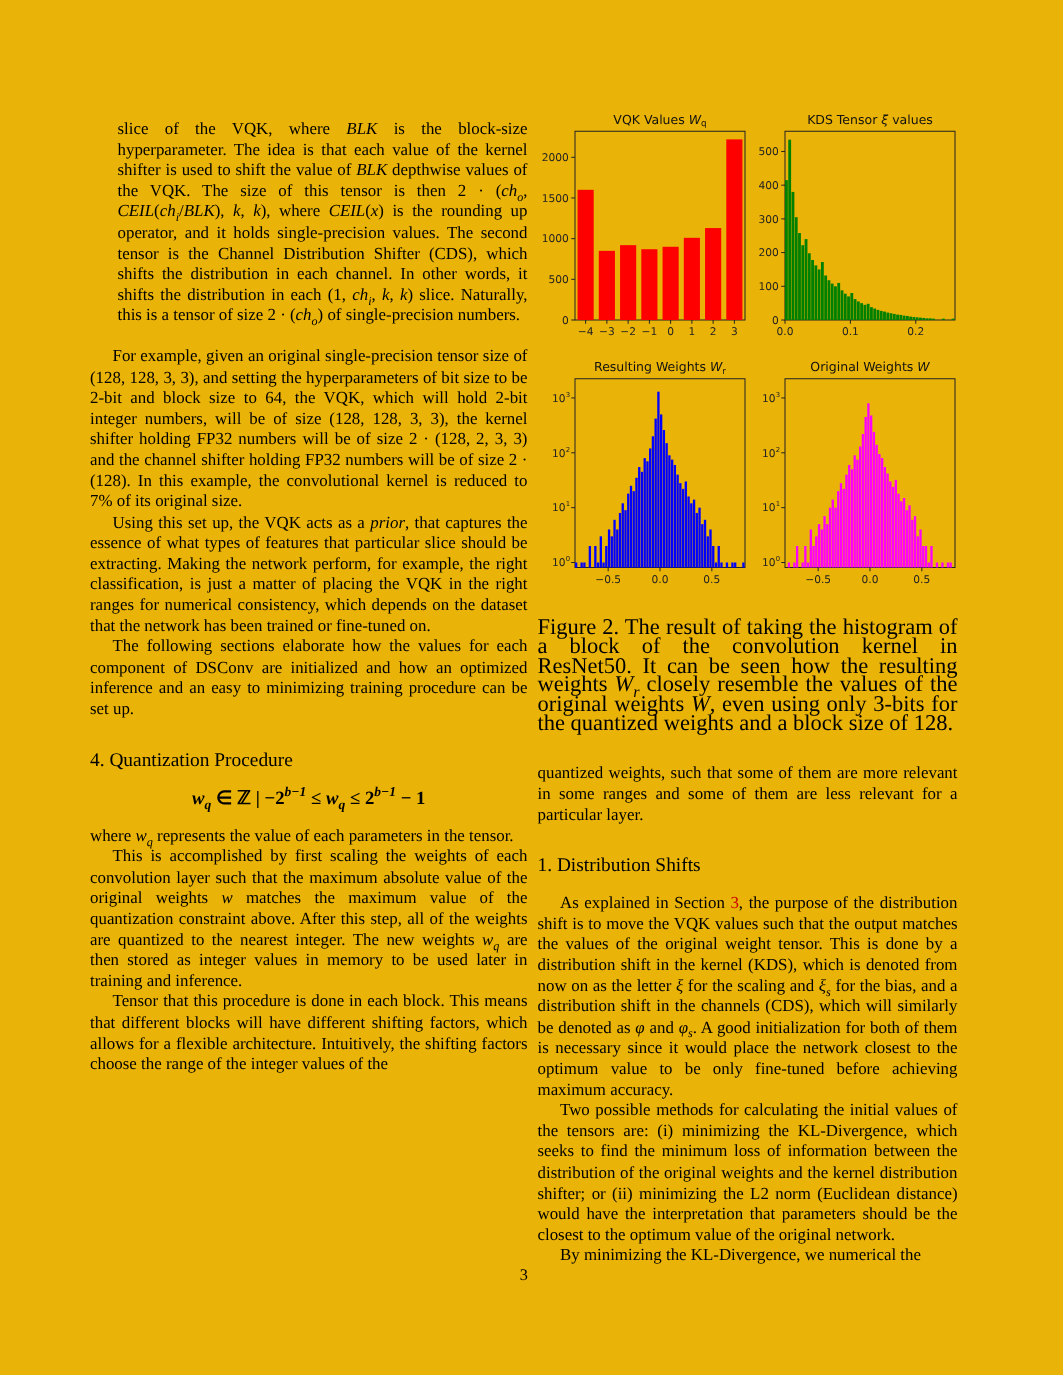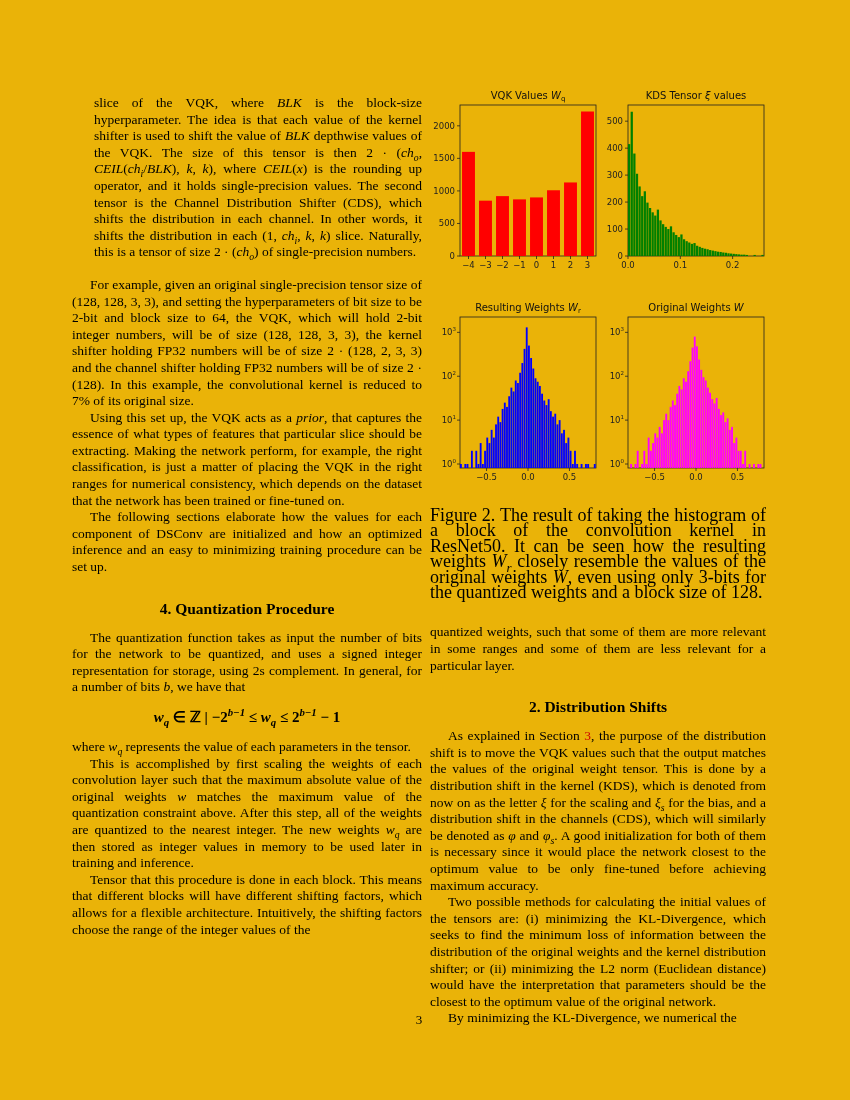--- a/index.html
+++ b/index.html
@@ -5,42 +5,41 @@
   html,body{margin:0;padding:0;background:#ffffff;}
   .page{position:relative;width:850px;height:1100px;background:#eab308;overflow:hidden;
         font-family:"Liberation Serif",serif;color:#000;}
   .col{position:absolute;}
   .col-left{left:72px;top:95px;width:350px;}
   .col-right{left:430px;top:88px;width:336px;}
   p.body{margin:0;font-size:13.5px;line-height:16.6px;text-align:justify;}
   p.ind{text-indent:18px;}
   p.block-ind{padding-left:22px;}
   p.mb{margin-bottom:16px;}
-  h2.sec{font-size:15.5px;margin:24px 0 12px 0;font-weight:bold;text-align:center;}
+  h2.sec{font-size:15.5px;margin:24px 0 12px 0;font-weight:normal;}
   .eq{text-align:center;margin:13px 0;font-size:15px;line-height:17px;font-weight:bold;}
   sup,sub{font-size:0.72em;font-style:italic;line-height:0;}
-  .figure{display:grid;grid-template-columns:168px 168px;grid-auto-rows:194px;row-gap:18px;}
+  .figure{display:grid;grid-template-columns:168px 168px;grid-auto-rows:194px;row-gap:4px;}
   .chart{width:168px;height:194px;}
   .caption{font-size:18px;line-height:15.4px;text-align:justify;margin-top:14px;}
   .pageno{position:absolute;top:1012px;left:0;width:838px;text-align:center;font-size:13px;}
   .ct{font-size:10px;font-family:"DejaVu Sans",sans-serif;fill:#111;}
   .tk{font-size:8.5px;font-family:"DejaVu Sans",sans-serif;fill:#222;}
 </style>
 </head>
 <body>
 
 <div class="page">
 
   <div class="col col-left">
     <p class="body block-ind mb">slice of the VQK, where <span style="font-style: italic;">BLK</span> is the block-size hyperparameter. The idea is that each value of the kernel shifter is used to shift the value of <span style="font-style: italic;">BLK</span> depthwise values of the VQK. The size of this tensor is then 2 · (<span style="font-style: italic;">ch</span><sub>o</sub>, <span style="font-style: italic;">CEIL</span>(<span style="font-style: italic;">ch</span><sub>i</sub>/<span style="font-style: italic;">BLK</span>), <span style="font-style: italic;">k</span>, <span style="font-style: italic;">k</span>), where <span style="font-style: italic;">CEIL</span>(<span style="font-style: italic;">x</span>) is the rounding up operator, and it holds single-precision values. The second tensor is the Channel Distribution Shifter (CDS), which shifts the distribution in each channel. In other words, it shifts the distribution in each (1, <span style="font-style: italic;">ch</span><sub>i</sub>, <span style="font-style: italic;">k</span>, <span style="font-style: italic;">k</span>) slice. Naturally, this is a tensor of size 2 · (<span style="font-style: italic;">ch</span><sub>o</sub>) of single-precision numbers.</p>
     <p class="body ind">For example, given an original single-precision tensor size of (128, 128, 3, 3), and setting the hyperparameters of bit size to be 2-bit and block size to 64, the VQK, which will hold 2-bit integer numbers, will be of size (128, 128, 3, 3), the kernel shifter holding FP32 numbers will be of size 2 · (128, 2, 3, 3) and the channel shifter holding FP32 numbers will be of size 2 · (128). In this example, the convolutional kernel is reduced to 7% of its original size.</p>
     <p class="body ind">Using this set up, the VQK acts as a <span style="font-style: italic;">prior</span>, that captures the essence of what types of features that particular slice should be extracting. Making the network perform, for example, the right classification, is just a matter of placing the VQK in the right ranges for numerical consistency, which depends on the dataset that the network has been trained or fine-tuned on.</p>
     <p class="body ind">The following sections elaborate how the values for each component of DSConv are initialized and how an optimized inference and an easy to minimizing training procedure can be set up.</p>
     <h2 class="sec">4. Quantization Procedure</h2>
-    <p class="body ind">The quantization function takes as input the number of bits for the network to be quantized, and uses a signed integer representation for storage, using 2s complement. In general, for a number of bits <span style="font-style: italic;">b</span>, we have that</p>
     <div class="eq"><span style="font-style: italic;">w</span><sub>q</sub> ∈ ℤ | −2<sup>b−1</sup> ≤ <span style="font-style: italic;">w</span><sub>q</sub> ≤ 2<sup>b−1</sup> − 1</div>
     <p class="body">where <span style="font-style: italic;">w</span><sub>q</sub> represents the value of each parameters in the tensor.</p>
     <p class="body ind">This is accomplished by first scaling the weights of each convolution layer such that the maximum absolute value of the original weights <span style="font-style: italic;">w</span> matches the maximum value of the quantization constraint above. After this step, all of the weights are quantized to the nearest integer. The new weights <span style="font-style: italic;">w</span><sub>q</sub> are then stored as integer values in memory to be used later in training and inference.</p>
     <p class="body ind">Tensor that this procedure is done in each block. This means that different blocks will have different shifting factors, which allows for a flexible architecture. Intuitively, the shifting factors choose the range of the integer values of the</p>
   </div>
 
   <div class="col col-right">
     <div class="figure">
       <div class="chart"><svg width="168" height="194">
             <text x="98" y="11" text-anchor="middle" class="ct"><tspan>VQK Values </tspan><tspan font-style="italic">W</tspan><tspan dy="2" font-size="7">q</tspan></text>
@@ -292,20 +291,20 @@
             <line x1="56.536585365853654" y1="168" x2="56.536585365853654" y2="171" stroke="#222222" stroke-width="0.8"></line>
             <text x="56.536585365853654" y="180" text-anchor="middle" class="tk">−0.5</text>
             <line x1="98" y1="168" x2="98" y2="171" stroke="#222222" stroke-width="0.8"></line>
             <text x="98" y="180" text-anchor="middle" class="tk">0.0</text>
             <line x1="139.46341463414632" y1="168" x2="139.46341463414632" y2="171" stroke="#222222" stroke-width="0.8"></line>
             <text x="139.46341463414632" y="180" text-anchor="middle" class="tk">0.5</text>
           </svg></div>
     </div>
     <p class="caption">Figure 2. The result of taking the histogram of a block of the convolution kernel in ResNet50. It can be seen how the resulting weights <span style="font-style: italic;">W</span><sub>r</sub> closely resemble the values of the original weights <span style="font-style: italic;">W</span>, even using only 3-bits for the quantized weights and a block size of 128.</p>
     <p class="body" style="margin-top:24px;">quantized weights, such that some of them are more relevant in some ranges and some of them are less relevant for a particular layer.</p>
-    <h2 class="sec">2. Distribution Shifts</h2>
+    <h2 class="sec">1. Distribution Shifts</h2>
     <p class="body ind">As explained in Section <span style="color: rgb(204, 0, 0);">3</span>, the purpose of the distribution shift is to move the VQK values such that the output matches the values of the original weight tensor. This is done by a distribution shift in the kernel (KDS), which is denoted from now on as the letter <span style="font-style: italic;">ξ</span> for the scaling and <span style="font-style: italic;">ξ</span><sub>s</sub> for the bias, and a distribution shift in the channels (CDS), which will similarly be denoted as <span style="font-style: italic;">φ</span> and <span style="font-style: italic;">φ</span><sub>s</sub>. A good initialization for both of them is necessary since it would place the network closest to the optimum value to be only fine-tuned before achieving maximum accuracy.</p>
     <p class="body ind">Two possible methods for calculating the initial values of the tensors are: (i) minimizing the KL-Divergence, which seeks to find the minimum loss of information between the distribution of the original weights and the kernel distribution shifter; or (ii) minimizing the L2 norm (Euclidean distance) would have the interpretation that parameters should be the closest to the optimum value of the original network.</p>
     <p class="body ind">By minimizing the KL-Divergence, we numerical the</p>
   </div>
 
   <div class="pageno">3</div>
 </div>
 
 </body></html>

